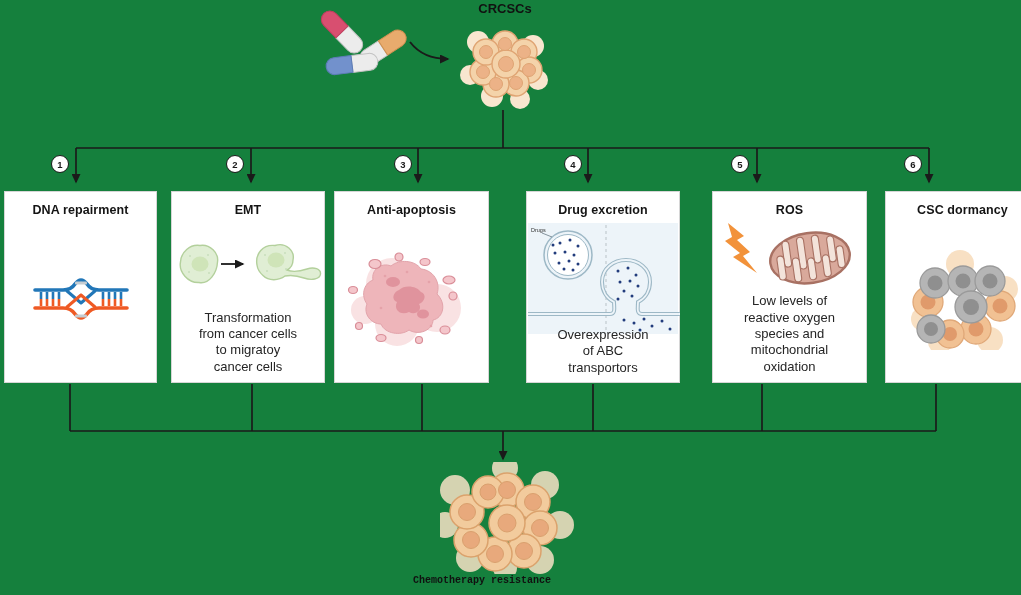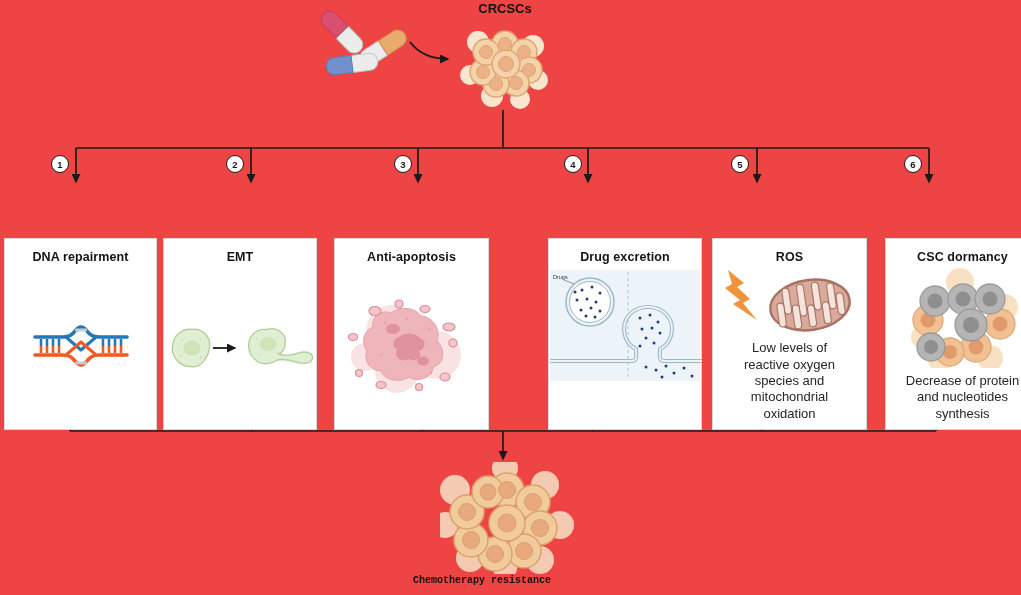--- a/index.html
+++ b/index.html
@@ -1,26 +1,26 @@
 <!DOCTYPE html>
 <html><head>
 <meta charset="utf-8">
 <style>
   html,body{margin:0;padding:0;background:#fff;}
   #canvas{
-    position:relative;width:1021px;height:595px;background:#ef4444;overflow:hidden;
+    position:relative;width:1021px;height:595px;background:#15803d;overflow:hidden;
     font-family:"Liberation Sans",sans-serif;color:#1c1c1c;
   }
   .abs{position:absolute;}
   svg{display:block;}
   
   .mbox{
     position:absolute;top:191px;height:192px;box-sizing:border-box;
     background:#fff;border:1px solid #d6d6d6;
-    display:flex;flex-direction:column;align-items:center;margin-top:47px;
+    display:flex;flex-direction:column;align-items:center;
   }
   .mbox-title{
     margin:11px 4px 0 4px;font-size:12.5px;font-weight:700;color:#141414;
     text-align:center;letter-spacing:.1px;
   }
   .mbox-icon{flex:1;display:flex;align-items:center;justify-content:center;width:100%;}
   .mbox-desc{
     margin:0 2px 7px 2px;font-size:13px;line-height:1.26;color:#252525;
     text-align:center;white-space:pre-line;
   }
@@ -149,21 +149,21 @@
         <path d="M4,15 H32 Q40,15 44,9 Q50,1 56,9 Q60,15 68,15 H96" stroke="#2277b8" stroke-width="3.6" fill="none" stroke-linecap="round"></path>
         <path d="M4,33 H32 Q40,33 44,39 Q50,47 56,39 Q60,33 68,33 H96" stroke="#ef5a24" stroke-width="3.6" fill="none" stroke-linecap="round"></path>
         <path d="M36,16 L50,28 M64,16 L50,28" stroke="#2277b8" stroke-width="3" fill="none" stroke-linecap="round"></path>
         <path d="M36,32 L50,20 M64,32 L50,20" stroke="#ef5a24" stroke-width="3" fill="none" stroke-linecap="round"></path>
         <rect x="44" y="6.5" width="12" height="3" rx="1" fill="#c6cdd2"></rect>
         <rect x="44" y="39.5" width="12" height="3" rx="1" fill="#c6cdd2"></rect>
       </svg>
     </div>
   </div>
 
-  <div class="mbox" style="left:163px;width:154px">
+  <div class="mbox" style="left:171px;width:154px">
     <div class="mbox-title">EMT</div>
     <div class="mbox-icon">
       <svg width="150" height="66" viewBox="0 0 150 66">
         <g transform="translate(26,34)">
           <path d="M18.5,-2 C20,-11 11,-20 1,-18.5 C-9,-20 -18,-12 -18.5,-2 C-20.5,8 -11,19 0,18.5 C10,20.5 18,9 18.5,-2 Z" fill="#e0eed4" stroke="#b3d09c" stroke-width="1.4"></path>
           <ellipse cx="1" cy="0" rx="8.5" ry="7.5" fill="#cfe4b8"></ellipse>
           <g fill="#c8debc">
               <circle cx="-9" cy="-8" r="1"></circle>
               <circle cx="9" cy="-9" r="1"></circle>
           <circle cx="-10" cy="8" r="1"></circle>
@@ -176,20 +176,24 @@
           <ellipse cx="-1" cy="-3" rx="8.5" ry="7.5" fill="#cfe4b8"></ellipse>
           <g fill="#c8debc">
               <circle cx="-12" cy="-8" r="1"></circle>
               <circle cx="8" cy="-10" r="1"></circle>
           <circle cx="-10" cy="8" r="1"></circle>
               <circle cx="9" cy="6" r="1"></circle>
             </g>
         </g>
       </svg>
     </div>
+    <div class="mbox-desc">Transformation
+from cancer cells
+to migratoy
+cancer cells</div>
   </div>
 
   <div class="mbox" style="left:334px;width:155px">
     <div class="mbox-title">Anti-apoptosis</div>
     <div class="mbox-icon">
       <svg width="150" height="96" viewBox="0 0 150 96">
         <g fill="#f9e2e3">
           <circle cx="55" cy="32" r="26"></circle>
             <circle cx="100" cy="56" r="24"></circle>
           <circle cx="60" cy="72" r="22"></circle>
@@ -217,21 +221,21 @@
           <circle cx="48" cy="24" r="1.3"></circle>
             <circle cx="92" cy="30" r="1.3"></circle>
           <circle cx="44" cy="56" r="1.3"></circle>
             <circle cx="94" cy="74" r="1.3"></circle>
           <circle cx="70" cy="20" r="1.3"></circle>
         </g>
       </svg>
     </div>
   </div>
 
-  <div class="mbox drug" style="left:548px;width:154px">
+  <div class="mbox drug" style="left:526px;width:154px">
     <div class="mbox-title">Drug excretion</div>
     <div class="drug-panel">
       <svg width="152" height="111" viewBox="0 0 152 111">
         <line x1="78" y1="2" x2="78" y2="109" stroke="#b9c2c7" stroke-width="1" stroke-dasharray="3,3"></line>
         <g>
           <circle cx="40" cy="32" r="24" fill="none" stroke="#9db8c6" stroke-width="1.5"></circle>
           <circle cx="40" cy="32" r="20.5" fill="#ffffff" stroke="#9db8c6" stroke-width="1"></circle>
           <g fill="#223c7c">
             <circle cx="32" cy="20" r="1.5"></circle>
               <circle cx="42" cy="17" r="1.5"></circle>
@@ -268,20 +272,23 @@
           <circle cx="96" cy="97" r="1.5"></circle>
             <circle cx="106" cy="100" r="1.5"></circle>
           <circle cx="116" cy="96" r="1.5"></circle>
             <circle cx="124" cy="103" r="1.5"></circle>
           <circle cx="134" cy="98" r="1.5"></circle>
             <circle cx="112" cy="107" r="1.5"></circle>
           <circle cx="142" cy="106" r="1.5"></circle>
         </g>
       </svg>
     </div>
+    <div class="mbox-desc">Overexpression
+of ABC
+transportors</div>
   </div>
 
   <div class="mbox" style="left:712px;width:155px">
     <div class="mbox-title">ROS</div>
     <div class="mbox-icon">
       <svg width="150" height="64" viewBox="0 0 150 64">
         <polygon points="13,0 29,13 22,17 35,29 28,33 42,50 18,34 25,30 10,18 17,14" fill="#f2923a"></polygon>
         <g transform="translate(95,35) rotate(-8)">
           <ellipse cx="0" cy="0" rx="40" ry="25" fill="#d9a99b" stroke="#a87163" stroke-width="2.4"></ellipse>
           <g fill="#f3e3da" stroke="#a87163" stroke-width="1.1">
@@ -337,23 +344,20 @@
           <circle cx="62" cy="84" r="7" fill="#e09a6b"></circle>
         </g>
         <g>
           <circle cx="83" cy="57" r="16" fill="#b5b5b5" stroke="#9a9a9a" stroke-width="1.3"></circle>
           <circle cx="83" cy="57" r="8" fill="#8f8f8f"></circle>
           <circle cx="43" cy="79" r="14" fill="#b5b5b5" stroke="#9a9a9a" stroke-width="1.3"></circle>
           <circle cx="43" cy="79" r="7" fill="#8f8f8f"></circle>
         </g>
       </svg>
     </div>
-    <div class="mbox-desc">Decrease of protein
-and nucleotides
-synthesis</div>
   </div>
 
   <svg class="abs" style="left:440px;top:462px" width="135" height="112" viewBox="0 0 135 112">
     <g fill="#f7e2c6" opacity="0.85">
       <circle cx="15" cy="28" r="15"></circle>
         <circle cx="105" cy="23" r="14"></circle>
       <circle cx="120" cy="63" r="14"></circle>
         <circle cx="100" cy="98" r="14"></circle>
       <circle cx="30" cy="96" r="14"></circle>
         <circle cx="5" cy="63" r="13"></circle>

